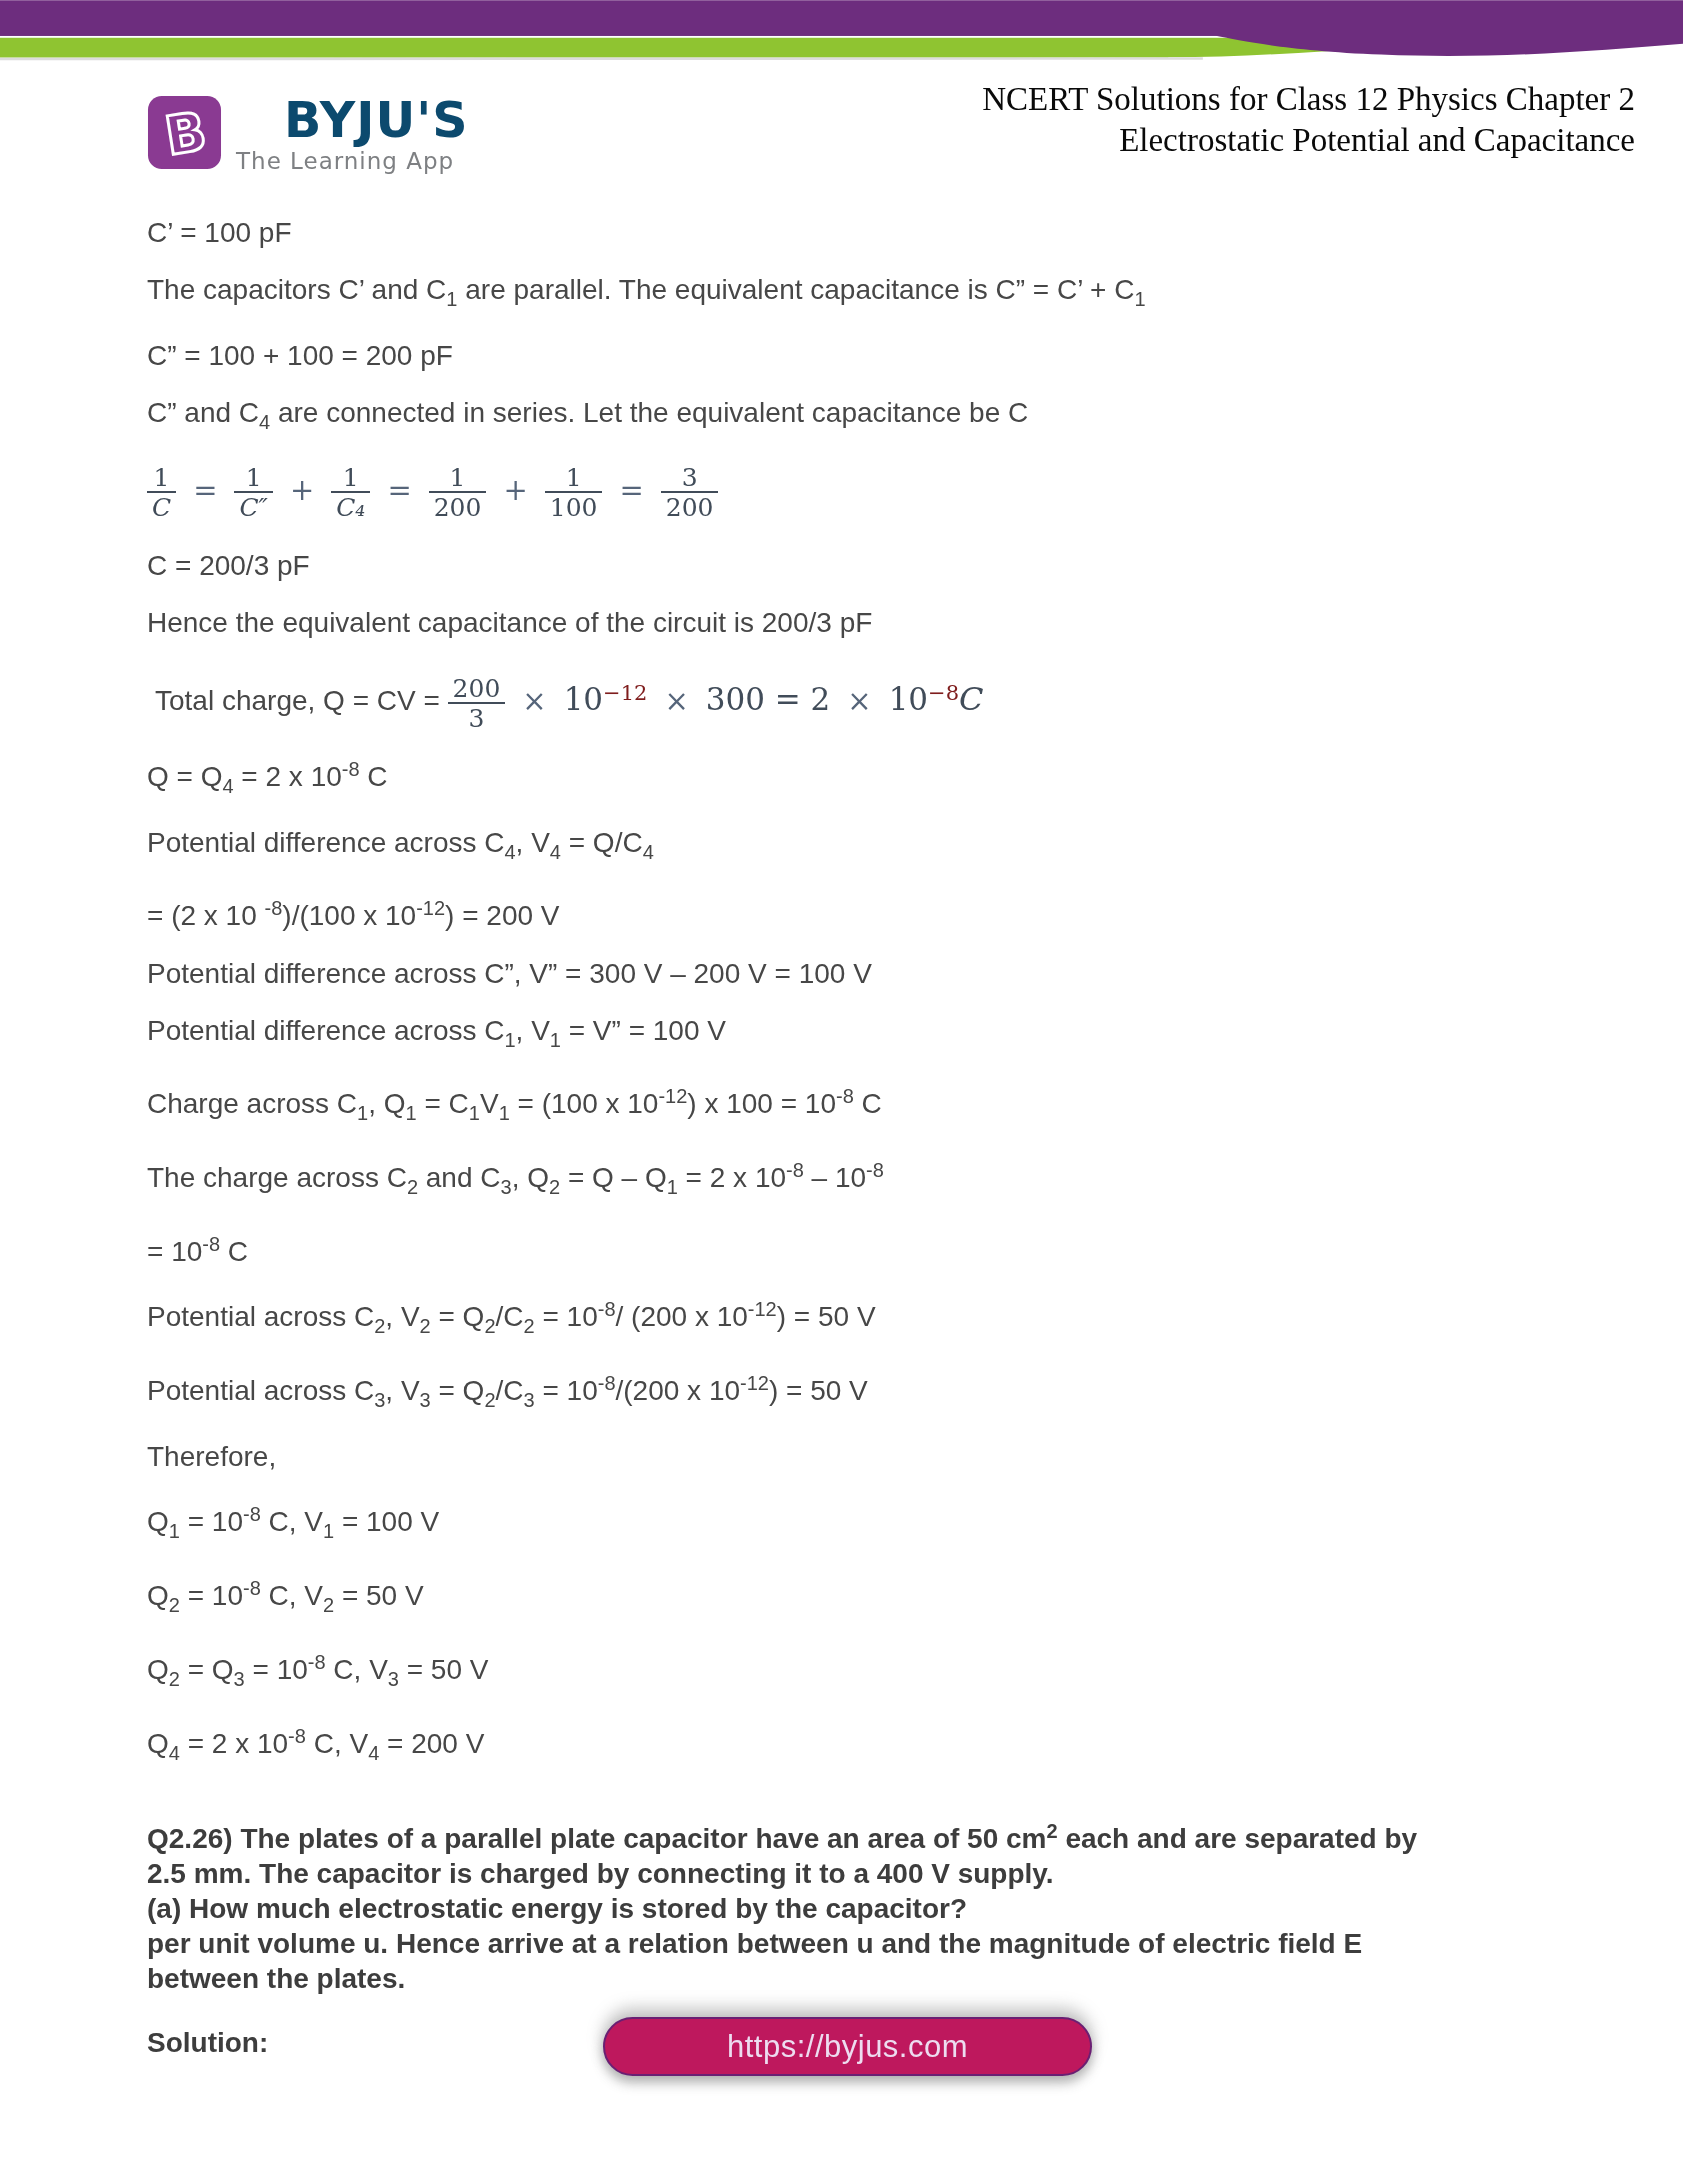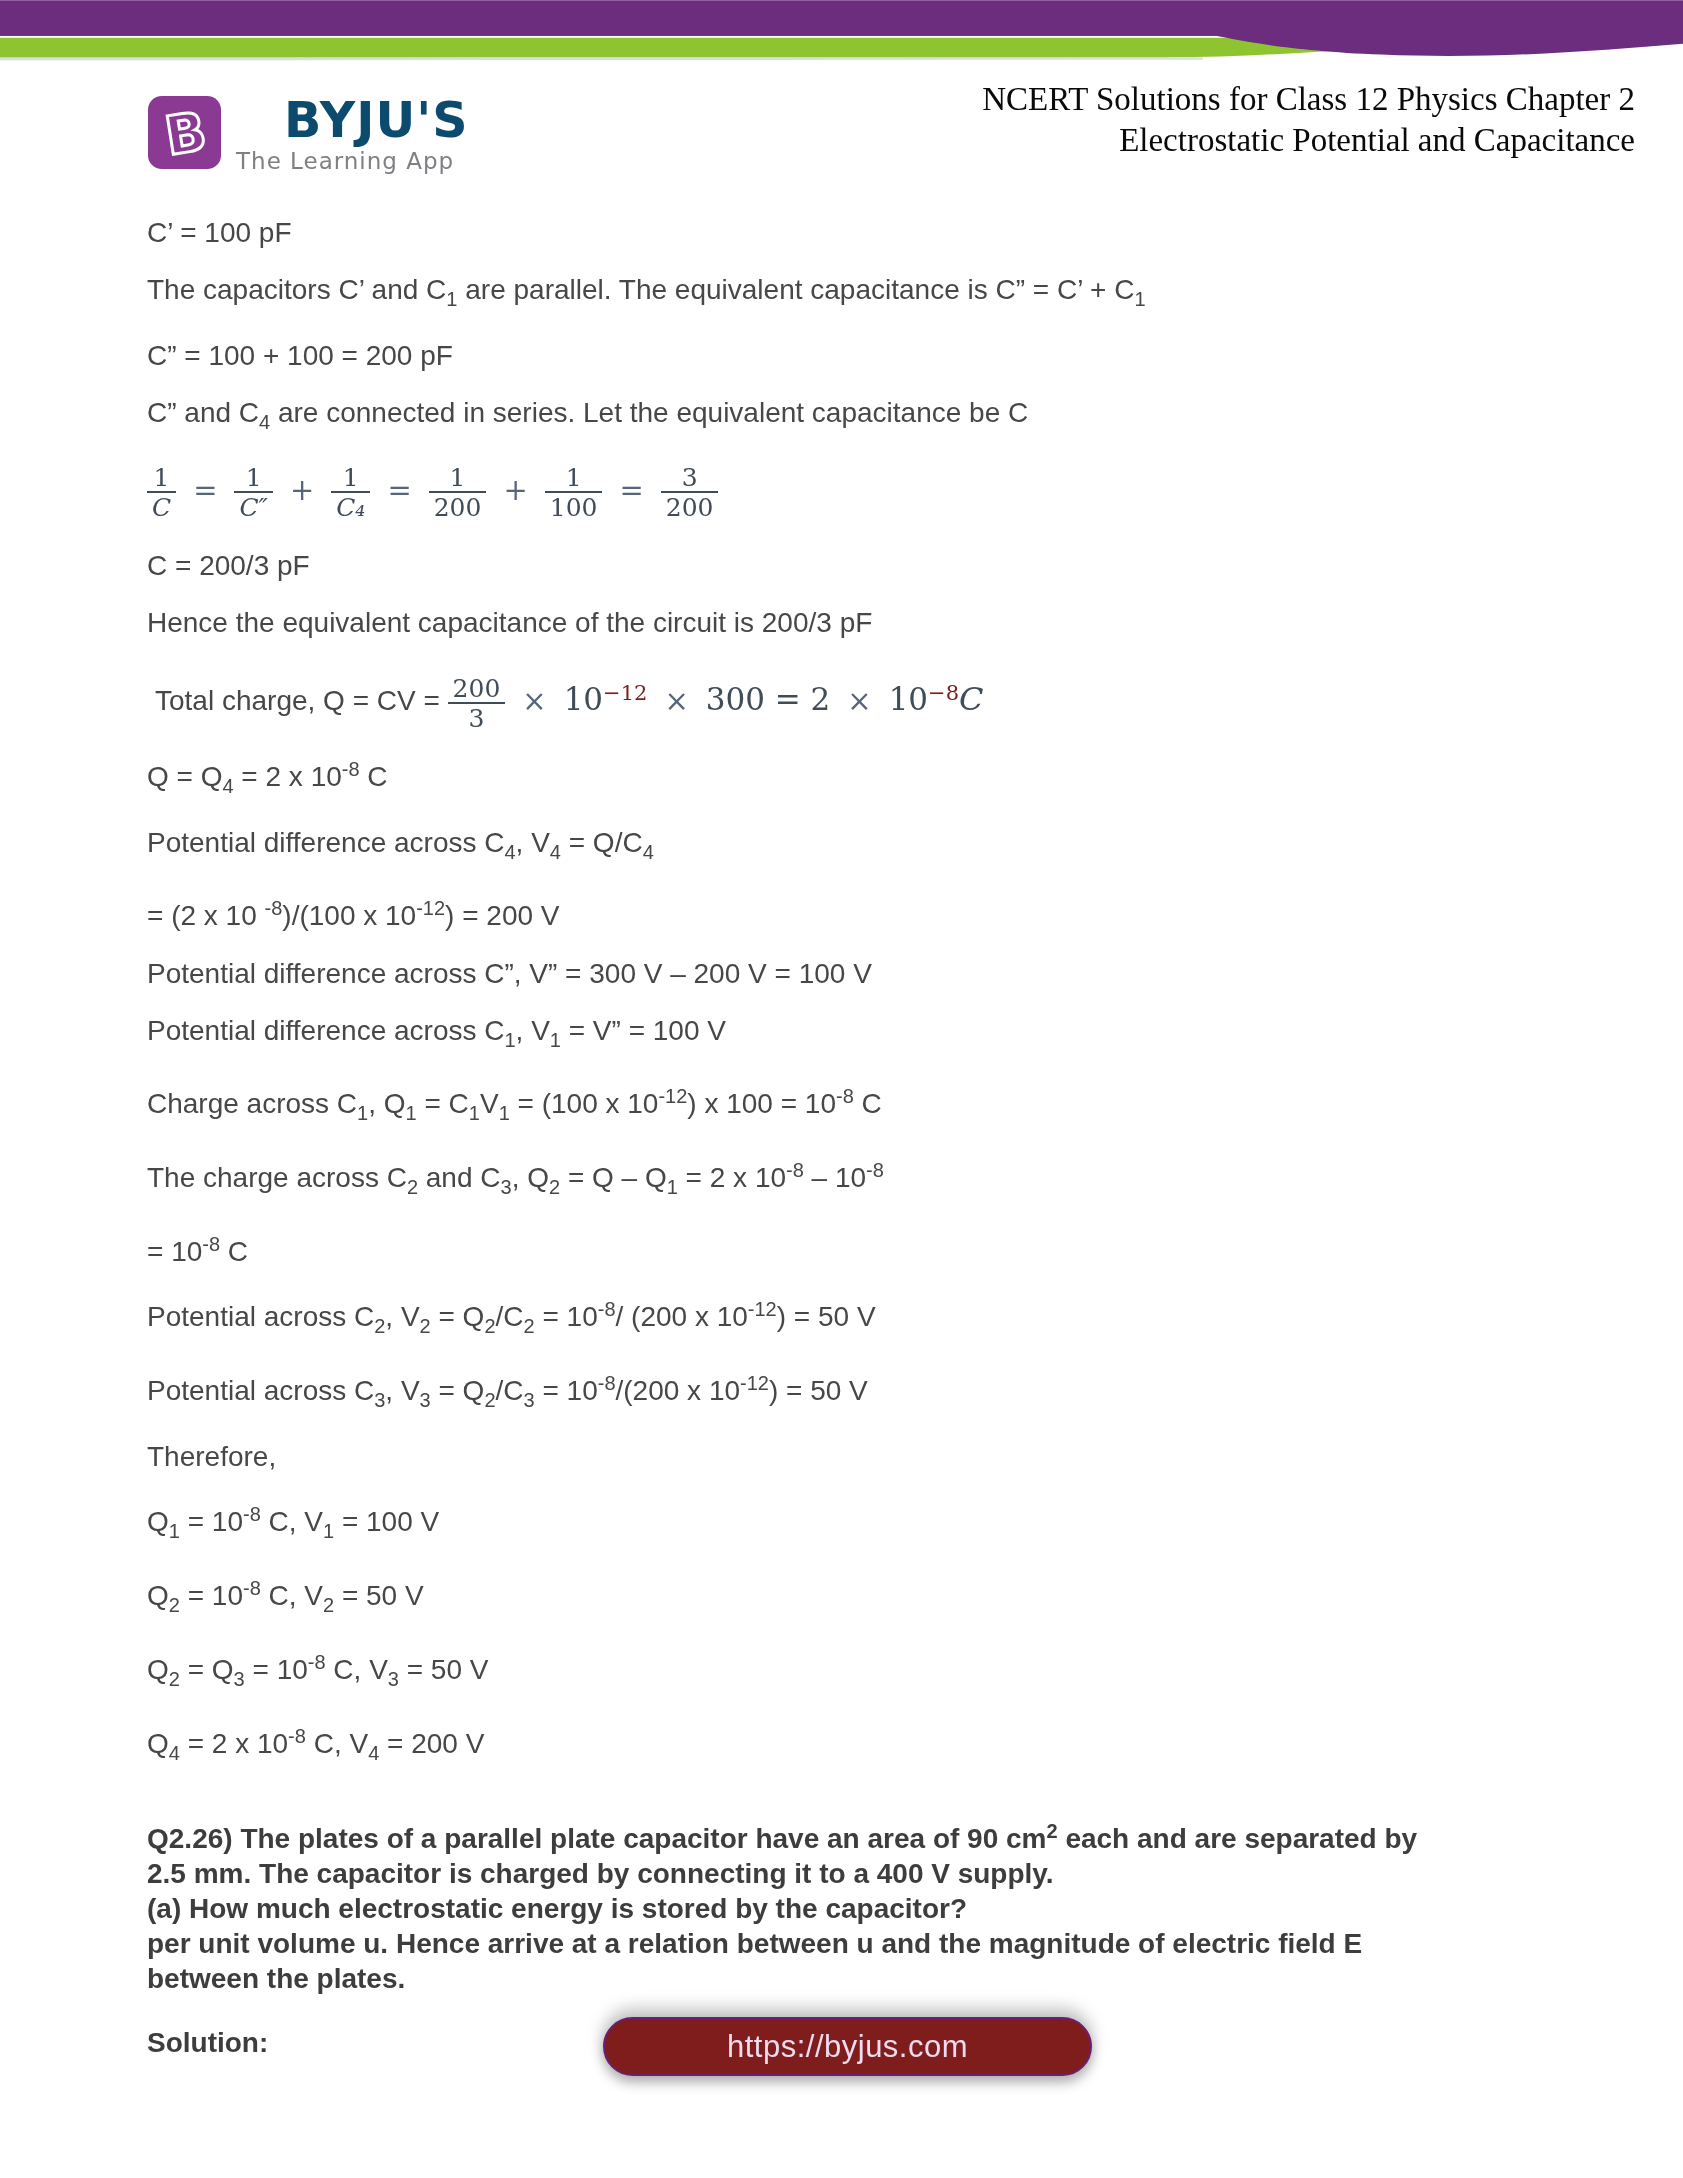--- a/index.html
+++ b/index.html
@@ -35,21 +35,21 @@
   p.line.frac-line { margin:8px 0 28px 0; line-height:59px; }
   p.line.tcharge   { margin:0 0 20px 8px; line-height:61px; }
   
   .question { margin-top:44px; }
   .question p.line { margin:0; font-size:28px; line-height:35px; font-weight:bold; color:#3d3d3d; }
   .sol-label { margin:30px 0 0 0; font-size:28px; line-height:34px; font-weight:bold; color:#3d3d3d; }
   .final-lines p.line { margin:20px 0 0 0; }
   
   .pill {
     position:absolute; left:603px; top:2017px; width:485px; height:55px;
-    background:#7f1d1d; border:2px solid #6a1f73; border-radius:30px;
+    background:#be185d; border:2px solid #6a1f73; border-radius:30px;
     display:flex; align-items:center; justify-content:center;
     box-shadow:0 -9px 16px rgba(110,110,110,0.40), 0 7px 12px rgba(70,70,70,0.40);
     color:#eddcf0; font-size:31px; letter-spacing:0.5px;
   }
 </style>
 </head>
 <body>
 
 <div class="page">
 
@@ -97,21 +97,21 @@
         <p class="line body"><span class="t">= 10</span><sup>-8</sup><span class="t"> C</span></p>
         <p class="line body"><span class="t">Potential across C</span><sub>2</sub><span class="t">, V</span><sub>2</sub><span class="t"> = Q</span><sub>2</sub><span class="t">/C</span><sub>2</sub><span class="t"> = 10</span><sup>-8</sup><span class="t">/ (200 x 10</span><sup>-12</sup><span class="t">) = 50 V</span></p>
         <p class="line body"><span class="t">Potential across C</span><sub>3</sub><span class="t">, V</span><sub>3</sub><span class="t"> = Q</span><sub>2</sub><span class="t">/C</span><sub>3</sub><span class="t"> = 10</span><sup>-8</sup><span class="t">/(200 x 10</span><sup>-12</sup><span class="t">) = 50 V</span></p>
         <p class="line body"><span class="t">Therefore,</span></p>
         <p class="line body"><span class="t">Q</span><sub>1</sub><span class="t"> = 10</span><sup>-8</sup><span class="t"> C, V</span><sub>1</sub><span class="t"> = 100 V</span></p>
         <p class="line body"><span class="t">Q</span><sub>2</sub><span class="t"> = 10</span><sup>-8</sup><span class="t"> C, V</span><sub>2</sub><span class="t"> = 50 V</span></p>
         <p class="line body"><span class="t">Q</span><sub>2</sub><span class="t"> = Q</span><sub>3</sub><span class="t"> = 10</span><sup>-8</sup><span class="t"> C, V</span><sub>3</sub><span class="t"> = 50 V</span></p>
         <p class="line body"><span class="t">Q</span><sub>4</sub><span class="t"> = 2 x 10</span><sup>-8</sup><span class="t"> C, V</span><sub>4</sub><span class="t"> = 200 V</span></p>
       </div>
     <div class="question">
-        <p class="line q"><span class="t">Q2.26) The plates of a parallel plate capacitor have an area of 90 cm</span><sup>2</sup><span class="t"> each and are separated by</span></p>
+        <p class="line q"><span class="t">Q2.26) The plates of a parallel plate capacitor have an area of 50 cm</span><sup>2</sup><span class="t"> each and are separated by</span></p>
         <p class="line q"><span class="t">2.5 mm. The capacitor is charged by connecting it to a 400 V supply.</span></p>
         <p class="line q"><span class="t">(a) How much electrostatic energy is stored by the capacitor?</span></p>
         <p class="line q"><span class="t">per unit volume u. Hence arrive at a relation between u and the magnitude of electric field E</span></p>
         <p class="line q"><span class="t">between the plates.</span></p>
       </div>
     <p class="sol-label">Solution:</p>
   </div>
 
   <div class="pill">
     <span>https://byjus.com</span>

